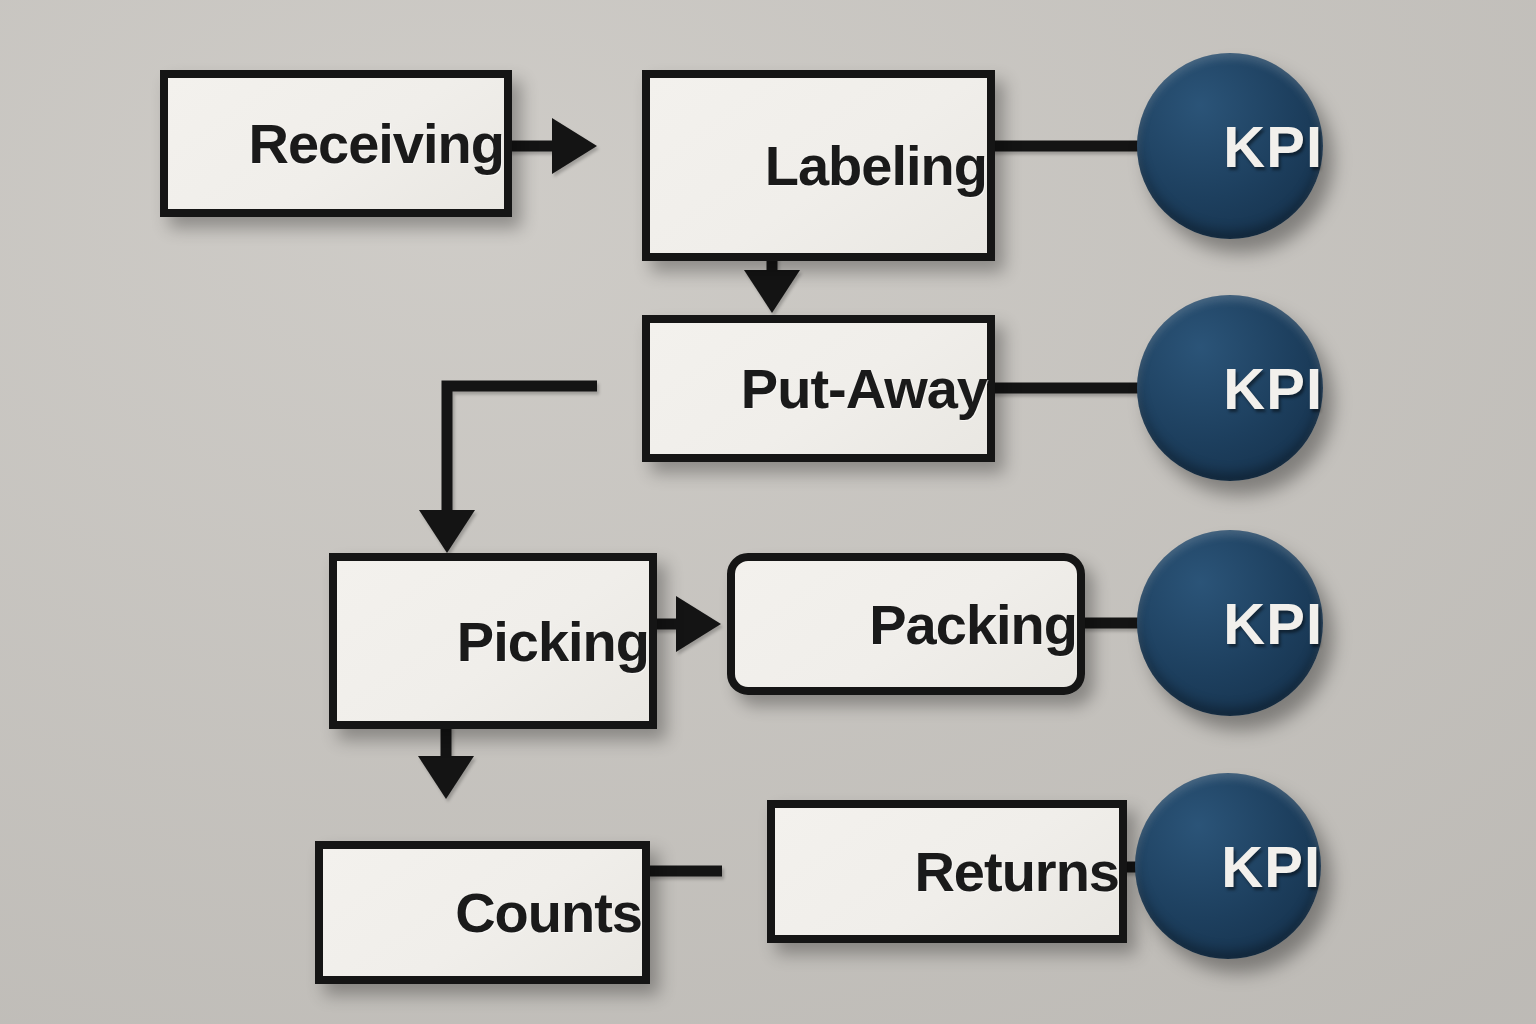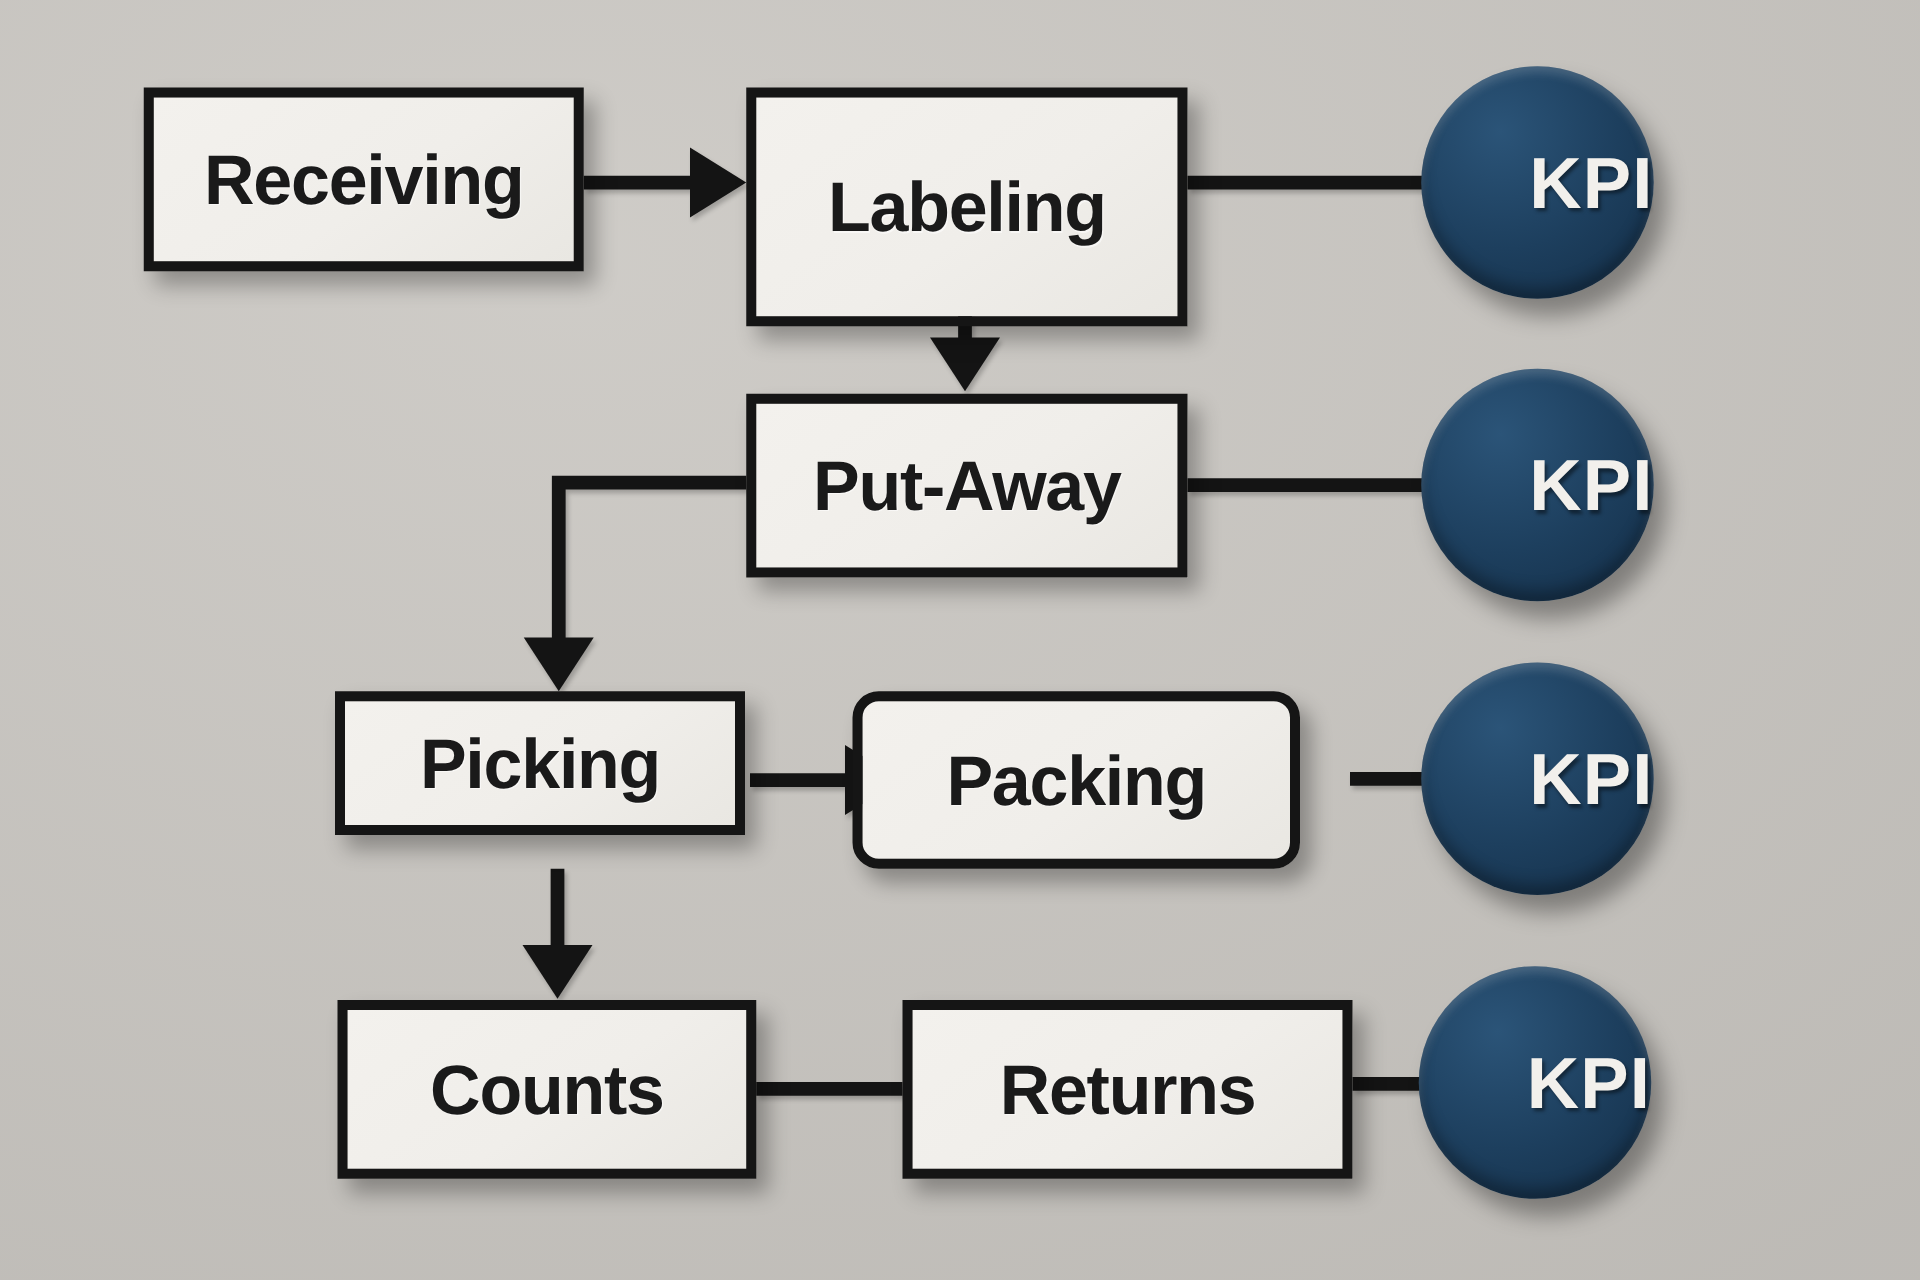--- a/index.html
+++ b/index.html
@@ -36,21 +36,22 @@
   svg.connectors line { stroke: currentColor; stroke-width: 11; }
   svg.connectors polyline { stroke: currentColor; stroke-width: 11; fill: none; }
   svg.connectors polygon { fill: currentColor; stroke: none; }
   .box {
     position: absolute;
     background: linear-gradient(145deg, #f3f1ed 0%, var(--box-fill) 55%, #e9e7e2 100%);
     border: 8px solid var(--box-border);
     box-shadow: 9px 11px 16px rgba(0,0,0,0.30);
     display: flex;
     align-items: center;
-    justify-content: center;
+    justify-content: flex-end;
+    margin-left: 45px;
   }
   .box .label {
     font-size: 56px;
     font-weight: bold;
     letter-spacing: -1px;
     color: var(--text);
     text-shadow: 1px 1px 0 rgba(255,255,255,0.55);
     white-space: nowrap;
   }
   .kpi {
@@ -71,23 +72,23 @@
     font-size: 58px;
     font-weight: bold;
     letter-spacing: 1px;
     color: var(--kpi-text);
     text-shadow: 2px 3px 3px rgba(0,0,0,0.45);
   }
   
   .n-receiving { left: 115px; top: 70px;  width: 352px; height: 147px; }
   .n-labeling  { left: 597px; top: 70px;  width: 353px; height: 191px; }
   .n-putaway   { left: 597px; top: 315px; width: 353px; height: 147px; }
-  .n-picking   { left: 268px; top: 553px; width: 328px; height: 115px; }
+  .n-picking   { left: 284px; top: 553px; width: 328px; height: 176px; }
   .n-packing   { left: 682px; top: 553px; width: 358px; height: 142px; border-radius: 21px; }
-  .n-counts    { left: 270px; top: 800px; width: 335px; height: 143px; }
+  .n-counts    { left: 270px; top: 841px; width: 335px; height: 143px; }
   .n-returns   { left: 722px; top: 800px; width: 360px; height: 143px; }
   .k-1 { left: 1137px; top: 53px; }
   .k-2 { left: 1137px; top: 295px; }
   .k-3 { left: 1137px; top: 530px; }
   .k-4 { left: 1135px; top: 773px; }
 </style>
 </head>
 <body>
 
 <div class="canvas">

